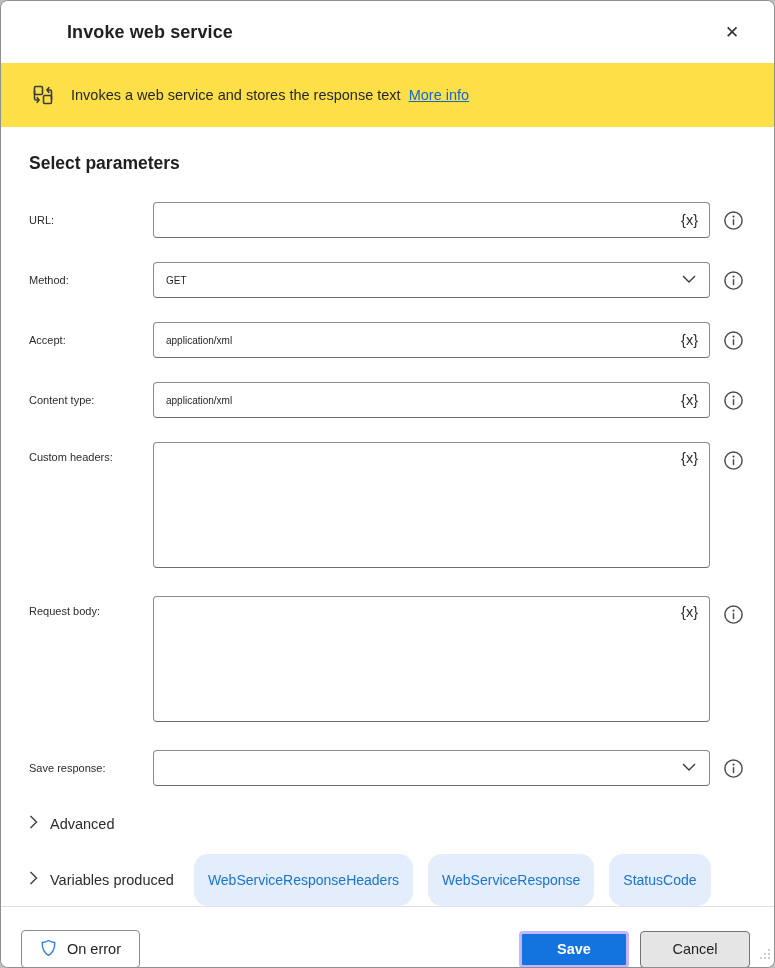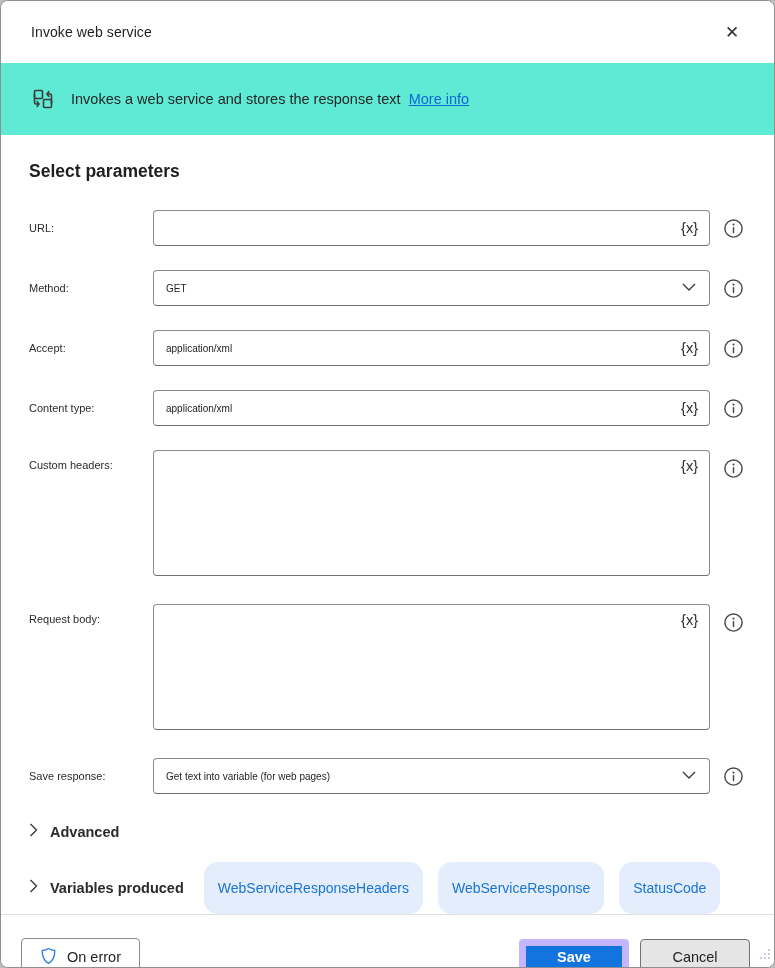--- a/index.html
+++ b/index.html
@@ -5,26 +5,26 @@
   * { box-sizing: border-box; margin: 0; padding: 0; }
   html, body { background: #bdbdbd; font-family: "Liberation Sans", sans-serif; }
   .window {
     position: relative; width: 775px; height: 968px; background: #ffffff;
     border: 1px solid #8f8f8f; border-radius: 8px; overflow: hidden;
     display: flex; flex-direction: column; color: #242424;
   }
   
   .titlebar { height: 62px; flex: 0 0 auto; display: flex; align-items: center;
     justify-content: space-between; padding: 0 26px 0 30px; background: #fff; }
-  .title { font-size: 14px; font-weight: 400; letter-spacing: .1px; color: #1f1f1f; }
+  .title { font-size: 18px; font-weight: 700; letter-spacing: .1px; color: #1f1f1f; margin-left: 36px; }
   .close-btn { width: 32px; height: 32px; border: none; background: transparent;
     font-size: 17px; color: #333; cursor: pointer; display: flex; align-items: center;
     justify-content: center; border-radius: 4px; }
   
-  .banner { flex: 0 0 auto; height: 72px; background: #5eead4; display: flex;
+  .banner { flex: 0 0 auto; height: 64px; background: #fde047; display: flex;
     align-items: center; padding: 8px 30px; gap: 16px; }
   .banner-icon { flex: 0 0 auto; width: 24px; height: 24px; display: flex;
     align-items: center; justify-content: center; }
   .banner-text { font-size: 14.5px; color: #262626; }
   .banner a { color: #1267d2; text-decoration: underline; margin-left: 4px; font-size: 14.5px; }
   
   .content { flex: 1 1 auto; padding: 26px 30px 0 28px; }
   .section-title { font-size: 17.5px; font-weight: 700; color: #1f1f1f; margin: 0 0 28px 0; }
   .row { display: flex; align-items: center; margin-bottom: 24px; }
   .row.top { align-items: flex-start; }
@@ -44,35 +44,35 @@
     border: none; background: transparent; font-size: 14.5px; color: #2b2b2b;
     cursor: pointer; padding: 2px 4px; font-family: "Liberation Sans", sans-serif; }
   .row.top .var-btn { top: 16px; }
   .info-btn { flex: 0 0 auto; width: 21px; height: 21px; margin-left: 13px;
     border: none; background: transparent; padding: 0; cursor: pointer;
     display: flex; align-items: center; justify-content: center; }
   .row.top .info-btn { margin-top: 8px; }
   
   .collapse-row { display: flex; align-items: center; gap: 12px; 
     cursor: pointer; }
-  .collapse-label { font-size: 14.5px; font-weight: 700; color: #2b2b2b; }
+  .collapse-label { font-size: 14.5px; font-weight: 400; color: #2b2b2b; }
   .pills { display: flex; gap: 15px; margin-left: 8px; }
   .pill { background: #e4edfb; color: #1974d2; border-radius: 14px; padding: 18px 14px;
     font-size: 14px; cursor: pointer; white-space: nowrap; }
   
   .footer { flex: 0 0 auto; height: 91px; border-top: 1px solid #e0e0e0;
     display: flex; align-items: center; justify-content: space-between;
     padding: 0 24px 6px 20px; background: #fff; }
   .on-error-btn { display: flex; align-items: center; gap: 10px; height: 38px;
     padding: 0 18px; background: #fff; border: 1px solid #8a8a8a; border-radius: 4px;
     font-size: 14.5px; color: #242424; cursor: pointer; font-family: "Liberation Sans", sans-serif; text-align: center; }
   .footer-right { display: flex; gap: 11px; }
   .btn { height: 37px; width: 110px; border-radius: 4px; font-size: 14.5px;
     cursor: pointer; font-family: "Liberation Sans", sans-serif; }
-  .btn-primary { background: #1374e0; border: 7px solid #c4b5fd; color: #fff; font-weight: 700; }
+  .btn-primary { background: #1374e0; border: 3px solid #c4b5fd; color: #fff; font-weight: 700; }
   .btn-secondary { background: #e5e5e5; border: 1px solid #737373; color: #242424; }
   .resize-grip { position: absolute; right: 3px; bottom: 3px; }
 </style>
 </head>
 <body>
 
 <div class="window">
 
   <div class="titlebar">
     <div class="title">Invoke web service</div>
@@ -194,21 +194,20 @@
           <circle cx="10" cy="6.3" r="1" fill="#4a4a4a"></circle>
           <rect x="9.3" y="8.6" width="1.4" height="6" rx="0.7" fill="#4a4a4a"></rect>
         </svg>
       </button>
     </div>
 
     <div class="row">
       <label class="row-label">Save response:</label>
       <div class="field-wrap">
         <div class="select-box">
-          <span>Get text into variable (for web pages)</span>
           <span class="select-chevron">
             <svg width="14" height="9" viewBox="0 0 14 9" fill="none">
               <path d="M1 1.5 L7 7.5 L13 1.5" stroke="#3b3b3b" stroke-width="1.4" fill="none"></path>
             </svg>
           </span>
         </div>
       </div>
       <button class="info-btn">
         <svg width="21" height="21" viewBox="0 0 20 20" fill="none">
           <circle cx="10" cy="10" r="8.2" stroke="#4a4a4a" stroke-width="1.4"></circle>

